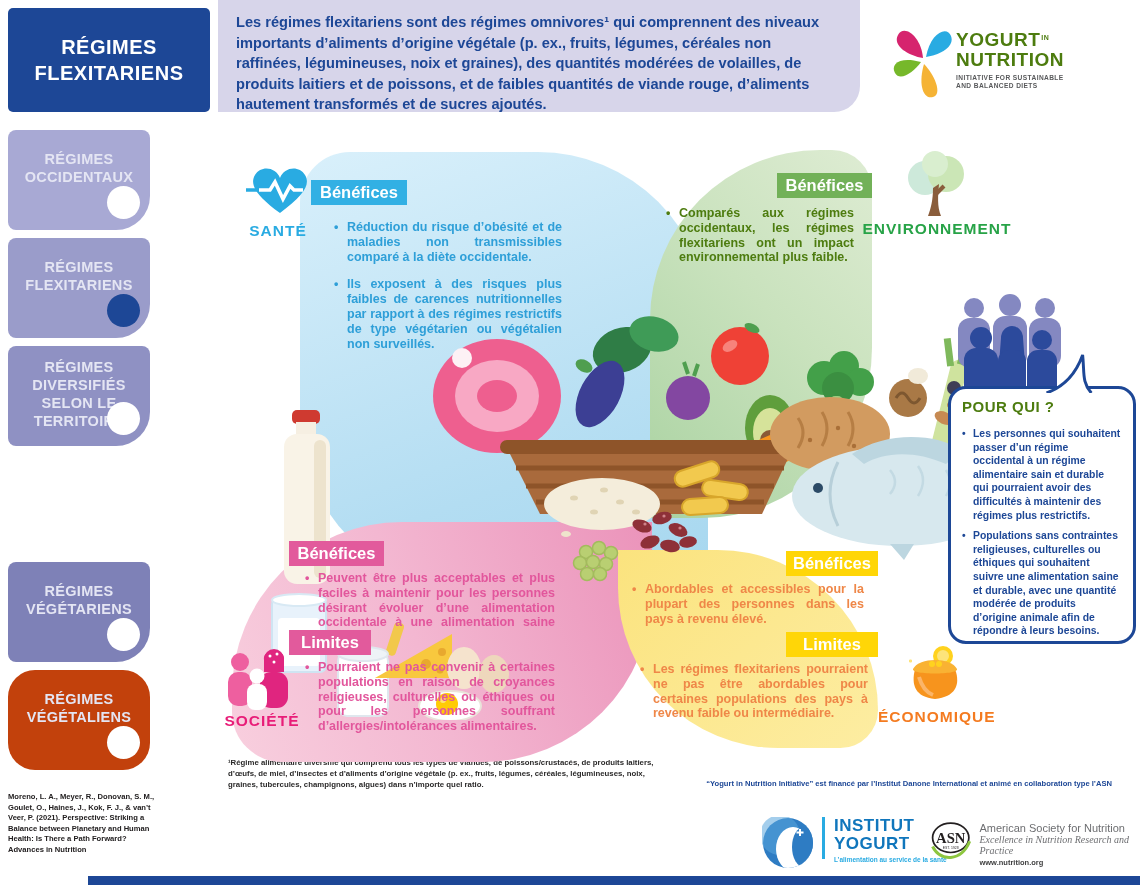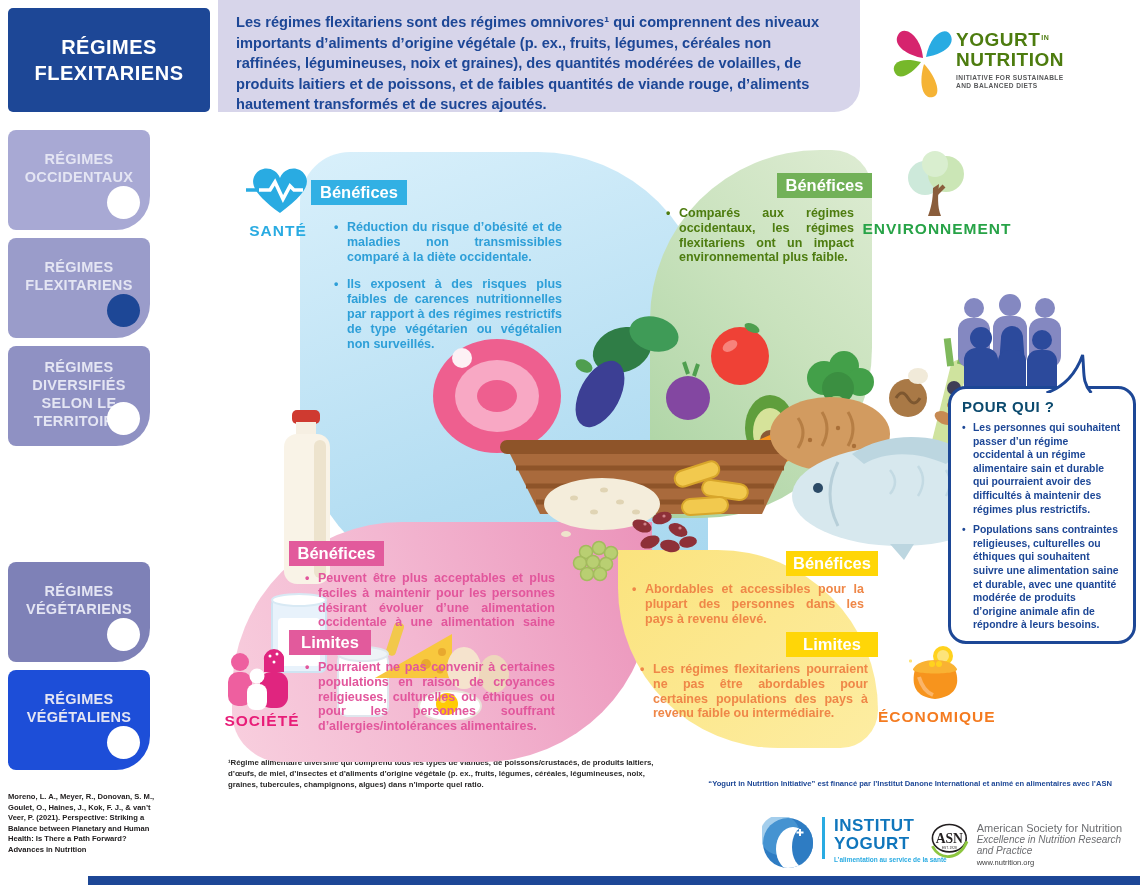--- a/index.html
+++ b/index.html
@@ -54,37 +54,37 @@
   .blt:before{content:"•";position:absolute;left:0;top:0;}
   .c-blue{color:#2e9fd8;}
   .c-green{color:#4d7c0f;}
   .c-pink{color:#e2569c;}
   .c-orange{color:#ef8748;}
   .cat-label{position:absolute;z-index:5;font-weight:bold;font-size:15.5px;letter-spacing:1px;text-align:center;}
 
   
   .pourqui{left:948px;top:386px;width:188px;height:258px;background:#fff;border:3px solid #1d4796;border-radius:18px;
            box-sizing:border-box;padding:9px 11px;z-index:6;}
-  .pq-title{color:#0c4a6e;font-weight:bold;font-size:15px;letter-spacing:.5px;margin-bottom:6px;}
+  .pq-title{color:#4d7c0f;font-weight:bold;font-size:15px;letter-spacing:.5px;margin-bottom:12px;}
   .pq-blt{position:relative;padding-left:11px;color:#1d4796;font-weight:bold;font-size:10.4px;line-height:13.6px;margin-bottom:7px;text-align:left;}
   .pq-blt:before{content:"•";position:absolute;left:0;top:0;}
   .pq-tail{left:1040px;top:353px;width:56px;height:40px;z-index:7;}
 
   
   .footnote{left:228px;top:757px;width:448px;font-size:7.8px;line-height:11px;color:#2b2a2a;font-weight:bold;}
   .funding{left:640px;top:779px;width:472px;text-align:right;font-size:7.6px;color:#1d4796;font-weight:bold;}
   .danone{left:762px;top:817px;display:flex;align-items:flex-start;}
   .danone-sep{width:3px;height:42px;background:#29abe2;margin:0 9px 0 8px;}
   .danone-name{font-weight:bold;font-size:17px;line-height:18px;color:#1076bc;letter-spacing:.5px;}
   .danone-tag{font-size:6.5px;font-weight:bold;color:#29abe2;margin-top:3px;}
   .asn{left:930px;top:815px;display:flex;align-items:flex-start;}
   .asn-text{padding-left:8px;padding-top:7px;}
   .asn-name{font-size:11px;color:#6d6e71;}
-  .asn-tag{font-size:10px;color:#6d6e71;font-style:italic;font-family:Liberation Sans, sans-serif;}
-  .asn-url{font-size:7.5px;font-weight:normal;color:#404041;margin-top:2px;}
+  .asn-tag{font-size:10px;color:#6d6e71;font-style:italic;font-family:Liberation Serif, serif;}
+  .asn-url{font-size:7.5px;font-weight:bold;color:#404041;margin-top:2px;}
   .bottom-bar{left:88px;top:876px;width:1052px;height:9px;background:#1d4796;}
   .z1{z-index:1;} .z2{z-index:2;} .z3{z-index:3;}
 </style>
 </head>
 <body>
 
 <div class="canvas">
 
   <div class="abs title-box">
     <span>RÉGIMES
@@ -120,21 +120,21 @@
     <div class="side-dot"></div>
   </div>
   <div class="abs side-item" style="top:346px;background:#8f91c3;padding-top:12px;">
     <span>RÉGIMES DIVERSIFIÉS SELON LE TERRITOIRE</span>
     <div class="side-dot"></div>
   </div>
   <div class="abs side-item" style="top:562px;background:#7e81b7;">
     <span>RÉGIMES VÉGÉTARIENS</span>
     <div class="side-dot"></div>
   </div>
-  <div class="abs side-item" style="top:670px;background:#1d4ed8;">
+  <div class="abs side-item" style="top:670px;background:#c2410c;border-radius:27px;">
     <span>RÉGIMES VÉGÉTALIENS</span>
     <div class="side-dot"></div>
   </div>
 
   <div class="abs citation">Moreno, L. A., Meyer, R., Donovan, S. M., Goulet, O., Haines, J., Kok, F. J., &amp; van’t Veer, P. (2021). Perspective: Striking a Balance between Planetary and Human Health: Is There a Path Forward? Advances in Nutrition</div>
 
   <div class="petal petal-blue z1"></div>
   <div class="petal petal-green z1"></div>
   <div class="petal petal-pink z1"></div>
   <div class="petal petal-yellow z1"></div>
@@ -390,21 +390,21 @@
     <path d="M6,41 C28,33 38,16 43,2 C45,20 42,30 52,41 Z" fill="#ffffff"></path>
     <path d="M6,41 C28,33 38,16 43,2 C45,20 42,30 52,41" fill="none" stroke="#1d4796" stroke-width="3"></path>
   </svg>
   <div class="abs pourqui">
     <div class="pq-title">POUR QUI ?</div>
     <div class="pq-blt">Les personnes qui souhaitent passer d’un régime occidental à un régime alimentaire sain et durable qui pourraient avoir des difficultés à maintenir des régimes plus restrictifs.</div>
     <div class="pq-blt">Populations sans contraintes religieuses, culturelles ou éthiques qui souhaitent suivre une alimentation saine et durable, avec une quantité modérée de produits d’origine animale afin de répondre à leurs besoins.</div>
   </div>
 
   <div class="abs footnote">¹Régime alimentaire diversifié qui comprend tous les types de viandes, de poissons/crustacés, de produits laitiers, d’œufs, de miel, d’insectes et d’aliments d’origine végétale (p. ex., fruits, légumes, céréales, légumineuses, noix, graines, tubercules, champignons, algues) dans n’importe quel ratio.</div>
-  <div class="abs funding">“Yogurt in Nutrition Initiative” est financé par l’Institut Danone International et animé en alimentaires avec l’ASN</div>
+  <div class="abs funding">“Yogurt in Nutrition Initiative” est financé par l’Institut Danone International et animé en collaboration type l’ASN</div>
 
   <div class="abs danone">
     <svg width="52" height="52" viewBox="0 0 52 52">
       <defs>
           <clipPath id="gcl">
             <circle cx="26" cy="26" r="25"></circle>
           </clipPath>
         </defs>
       <circle cx="26" cy="26" r="25" fill="#2e7cc3"></circle>
       <circle cx="18" cy="18" r="20" fill="#5aa6dc" opacity="0.55"></circle>

